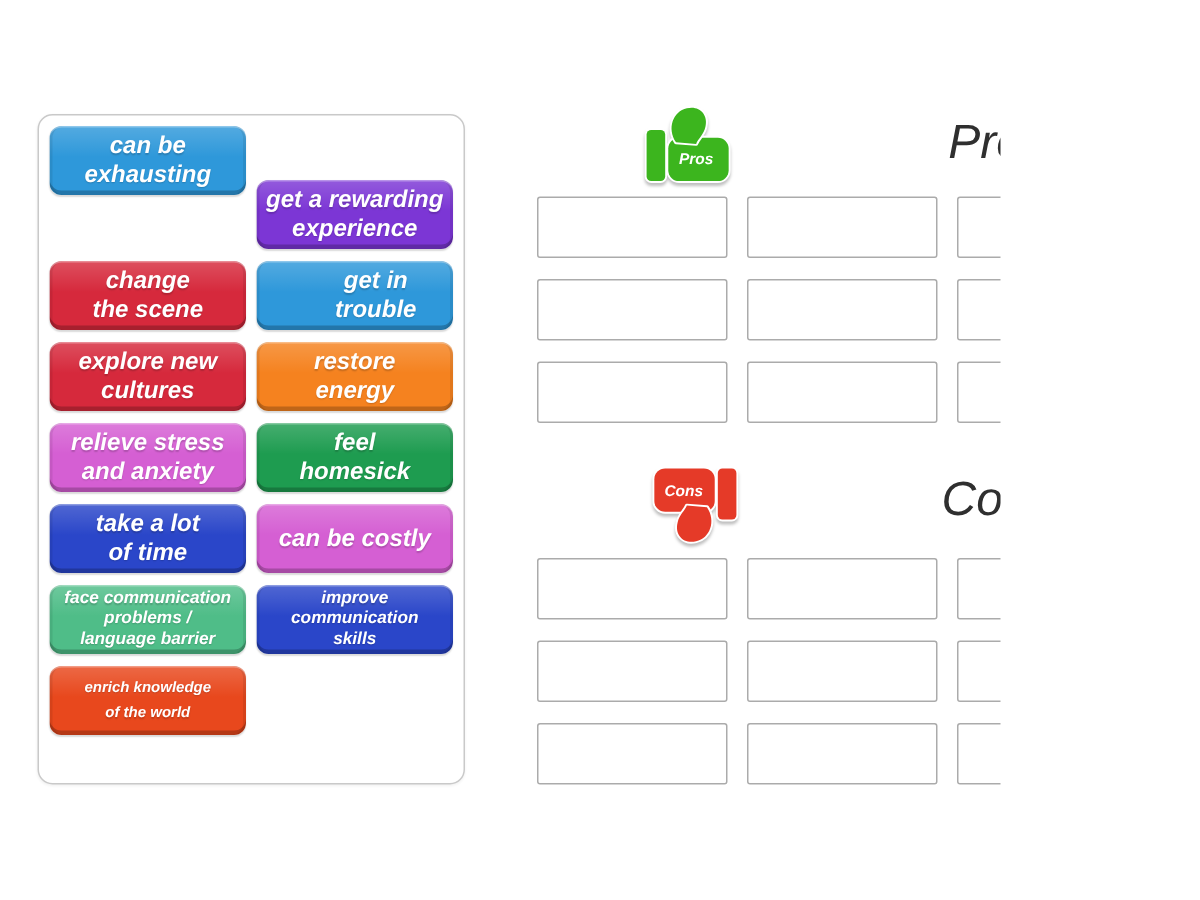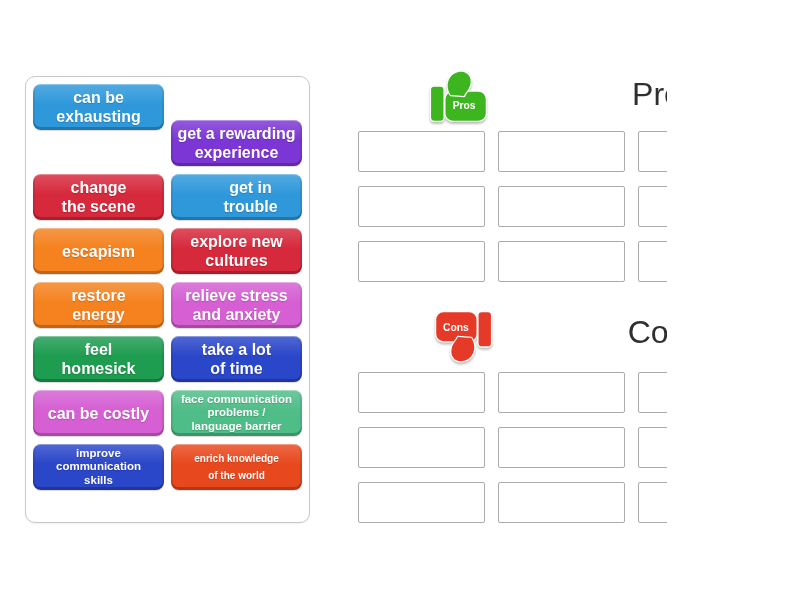--- a/index.html
+++ b/index.html
@@ -1,18 +1,19 @@
 <!DOCTYPE html>
 <html><head>
 <meta charset="utf-8">
 <style>
   html,body{margin:0;padding:0;background:#ffffff;}
   .canvas{
     position:relative;width:667px;height:600px;background:#ffffff;overflow:hidden;
     font-family:"Liberation Sans","DejaVu Sans",sans-serif;
+    font-style:italic;
   }
 
   
   .tile-bank{
     position:absolute;left:25px;top:76px;width:285px;height:447px;
     box-sizing:border-box;background:#ffffff;border:1px solid #c9c9c9;border-radius:10px;
     padding:7px;display:grid;grid-template-columns:1fr 1fr;gap:8px 7px;
     align-content:start;box-shadow:0 1px 2px rgba(0,0,0,.06);
   }
   .tile{
@@ -57,21 +58,20 @@
 <div class="canvas">
 
   <div class="tile-bank">
       <div class="tile" style="background-color: rgb(46, 152, 218);">can be
 exhausting</div>
       <div class="tile" style="background-color: rgb(124, 54, 213); margin-top: 36px;">get a rewarding
 experience</div>
       <div class="tile" style="background-color: rgb(214, 41, 60);">change
 the scene</div>
       <div class="tile" style="background-color: rgb(46, 152, 218); padding-left: 31px;">get in trouble</div>
-      <div class="tile" style="background-color: rgb(245, 130, 31);">escapism</div>
       <div class="tile" style="background-color: rgb(214, 41, 60);">explore new
 cultures</div>
       <div class="tile" style="background-color: rgb(245, 130, 31);">restore
 energy</div>
       <div class="tile" style="background-color: rgb(213, 95, 211);">relieve stress
 and anxiety</div>
       <div class="tile" style="background-color: rgb(30, 156, 80);">feel
 homesick</div>
       <div class="tile" style="background-color: rgb(42, 70, 201);">take a lot
 of time</div>

